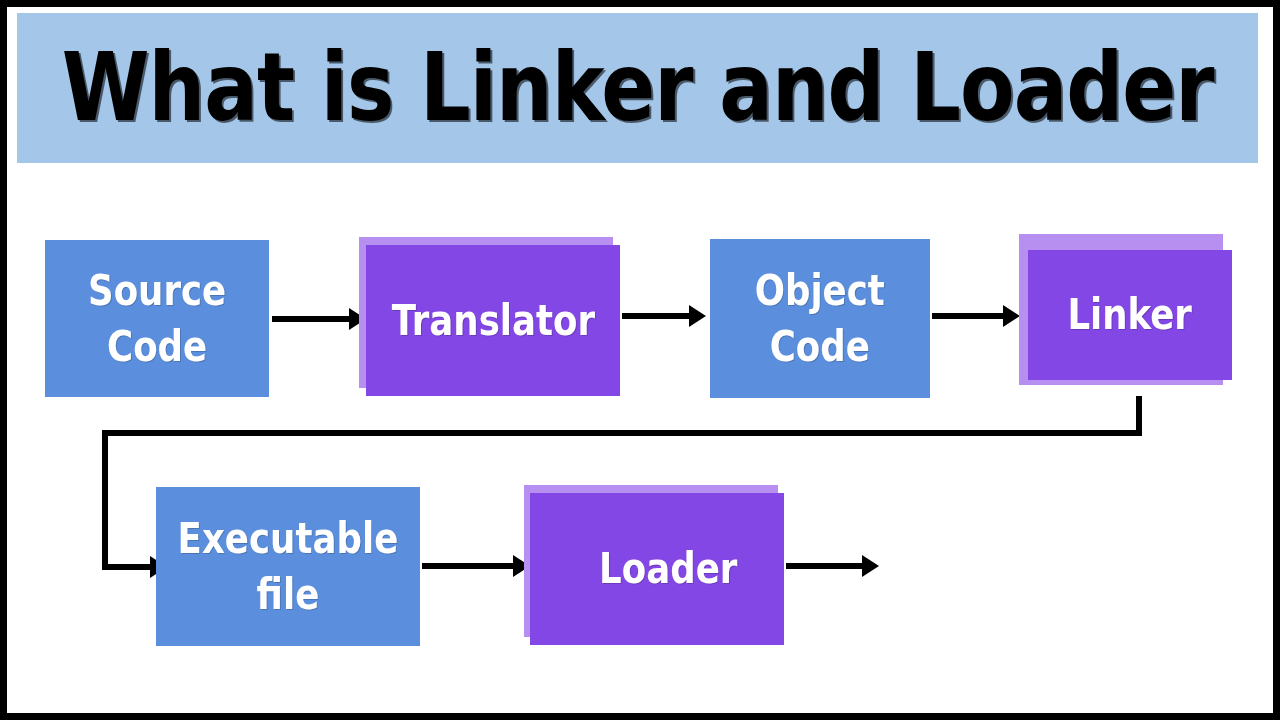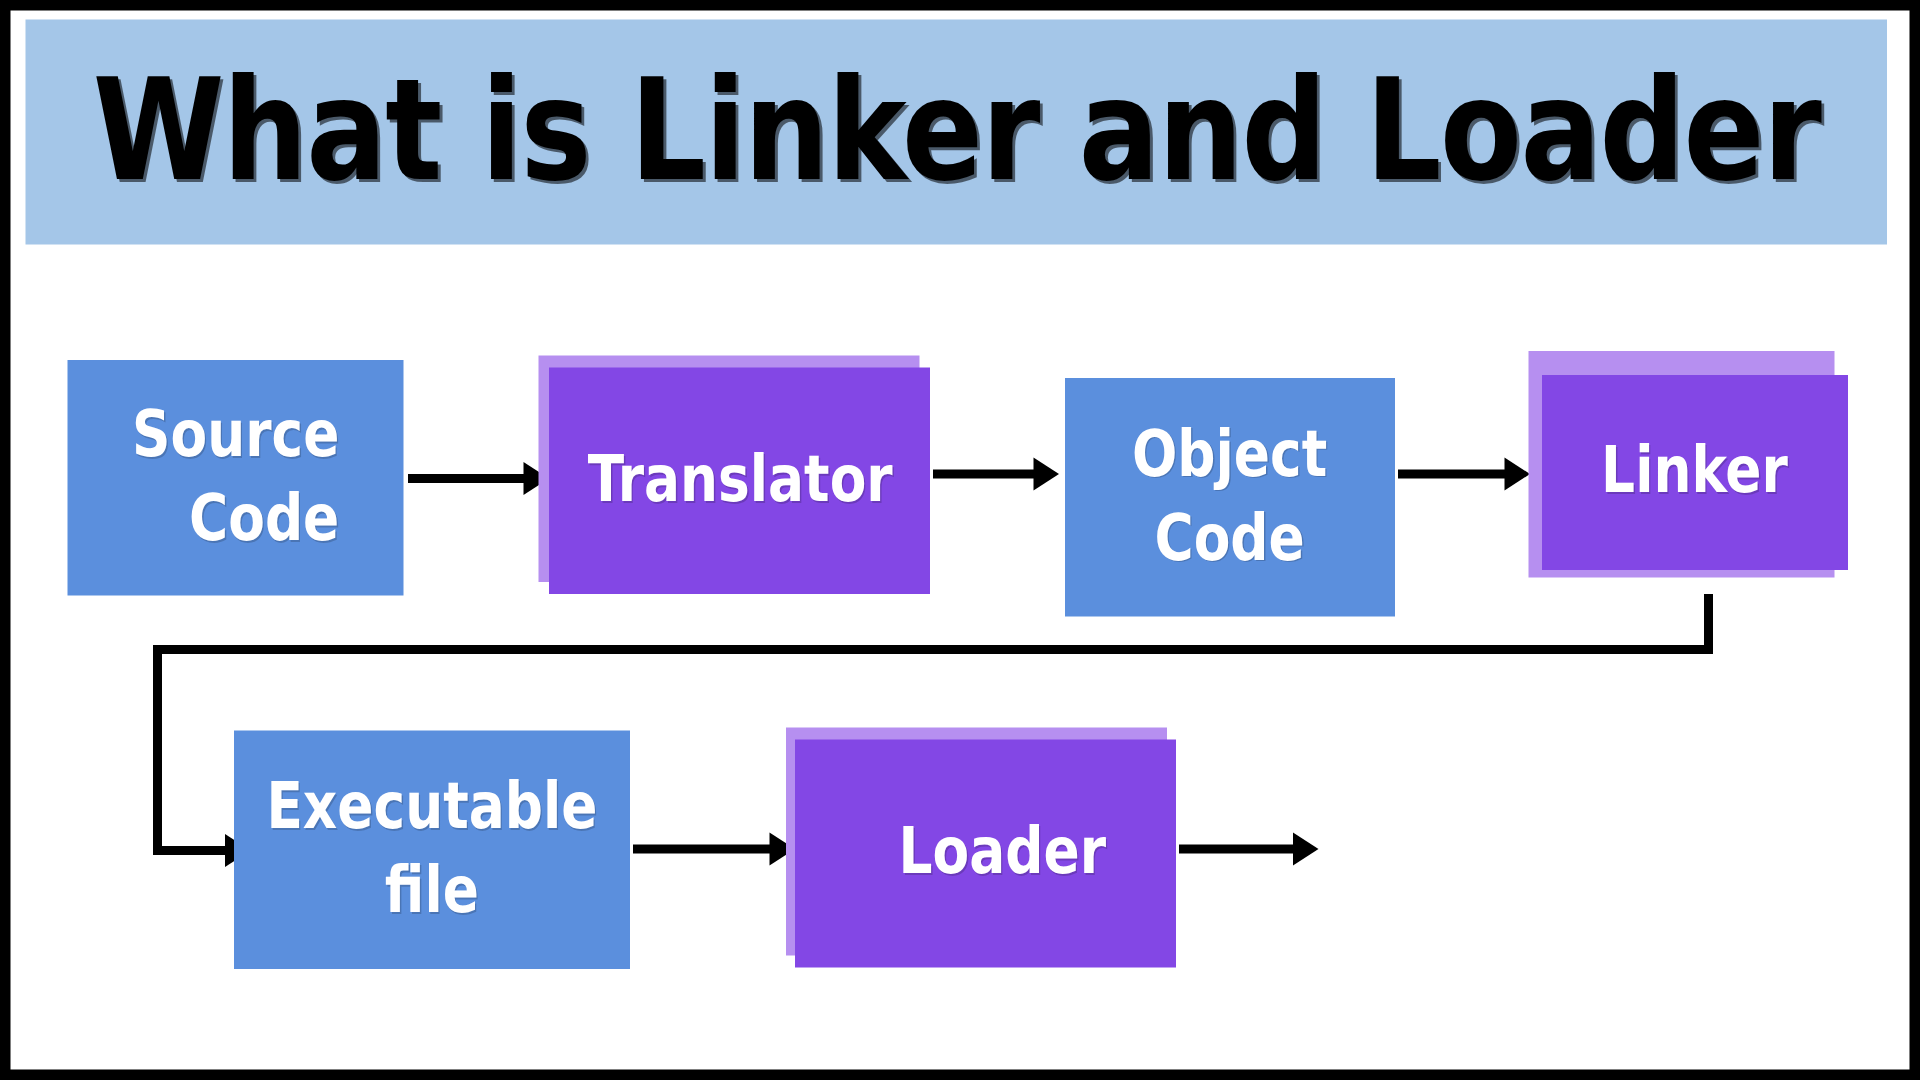--- a/index.html
+++ b/index.html
@@ -104,37 +104,37 @@
 
   <div class="frame-top"></div>
   <div class="frame-bottom"></div>
   <div class="frame-left"></div>
   <div class="frame-right"></div>
 
   <div id="title-banner">
     <div id="page-title">What is Linker and Loader</div>
   </div>
 
-  <div class="node blue" style="left:45px; top:240px; width:224px; height:157px;text-align:right;">
+  <div class="node blue" style="left:45px; top:240px; width:224px; height:157px;">
     <span class="node-label">Source
 Code</span>
   </div>
 
   <div class="line-h" style="left:272px; top:316px; width:83px; height:6px;"></div>
   <div class="arrow-head" style="left:349px; top:308px;"></div>
 
   <div class="shadow-plate" style="left:359px; top:237px; width:254px; height:151px;"></div>
   <div class="node purple" style="left:366px; top:245px; width:254px; height:151px;">
     <span class="node-label">Translator</span>
   </div>
 
   <div class="line-h" style="left:622px; top:313px; width:70px; height:6px;"></div>
   <div class="arrow-head" style="left:689px; top:305px;"></div>
 
-  <div class="node blue" style="left:710px; top:252px; width:220px; height:159px;">
+  <div class="node blue" style="left:710px; top:239px; width:220px; height:159px;">
     <span class="node-label">Object
 Code</span>
   </div>
 
   <div class="line-h" style="left:932px; top:313px; width:74px; height:6px;"></div>
   <div class="arrow-head" style="left:1003px; top:305px;"></div>
 
   <div class="shadow-plate" style="left:1019px; top:234px; width:204px; height:151px;"></div>
   <div class="node purple" style="left:1028px; top:250px; width:204px; height:130px;">
     <span class="node-label">Linker</span>

